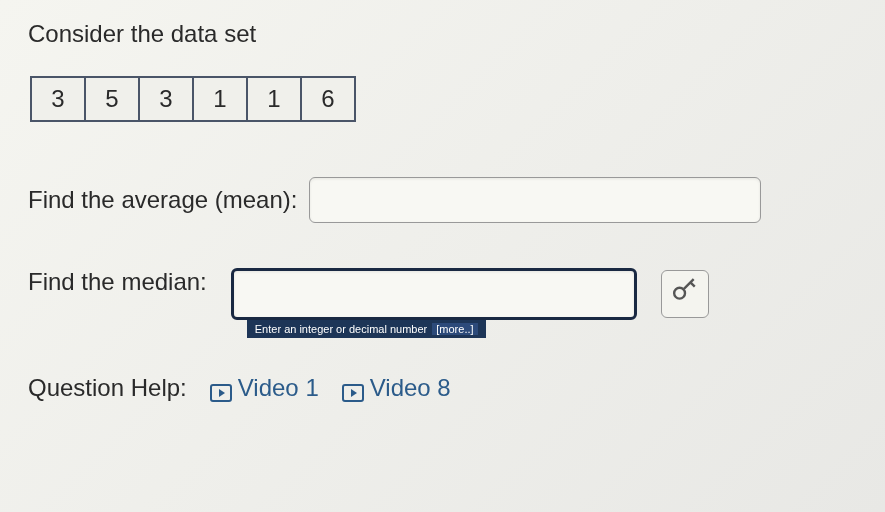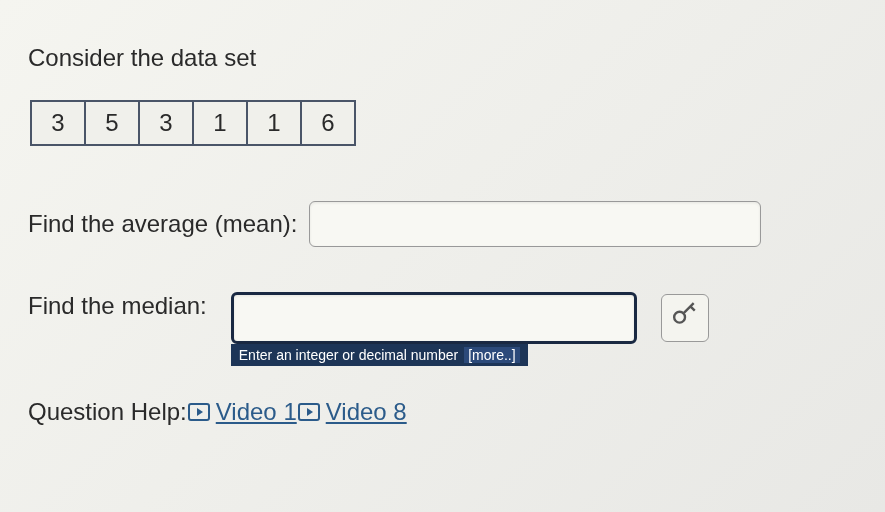--- a/index.html
+++ b/index.html
@@ -9,21 +9,20 @@
       padding: 20px 28px;
       color: #2a2a2a;
       font-size: 24px;
       width: 885px;
       height: 512px;
       box-sizing: border-box;
       overflow: hidden;
     }
     .prompt {
       margin-bottom: 28px;
-      margin-top: 24px;
     }
     .data-table {
       display: inline-flex;
       border: 2px solid #4a5568;
       background: #f0f0eb;
       margin-bottom: 55px;
       margin-left: 2px;
     }
     .data-cell {
       width: 52px;
@@ -84,49 +83,48 @@
       display: flex;
       align-items: center;
       justify-content: center;
       cursor: pointer;
       color: #3a3a3a;
       margin-top: 2px;
     }
     .hint {
       position: absolute;
       top: 52px;
-      left: 0;
+      left: 16px;
       background: #1d3557;
       color: #fff;
-      font-size: 14px;
+      font-size: 11px;
       padding: 3px 8px;
       white-space: nowrap;
     }
     .hint-more {
       background: #2c4a7a;
       padding: 0 4px;
       margin-left: 2px;
     }
     .help-row {
       margin-top: 54px;
       display: flex;
       align-items: center;
-      gap: 1px;
+      gap: 23px;
       flex-wrap: wrap;
     }
     .help-label {
       color: #2a2a2a;
     }
     .video-link {
       color: #2b5b8a;
       display: inline-flex;
-      align-items: center;
+      align-items: flex-end;
       gap: 6px;
       cursor: pointer;
-      text-decoration: underline;
     }
     .play-icon {
       border: 2px solid #2b5b8a;
       border-radius: 3px;
       width: 18px;
       height: 14px;
       display: inline-flex;
       align-items: center;
       justify-content: center;
     }

